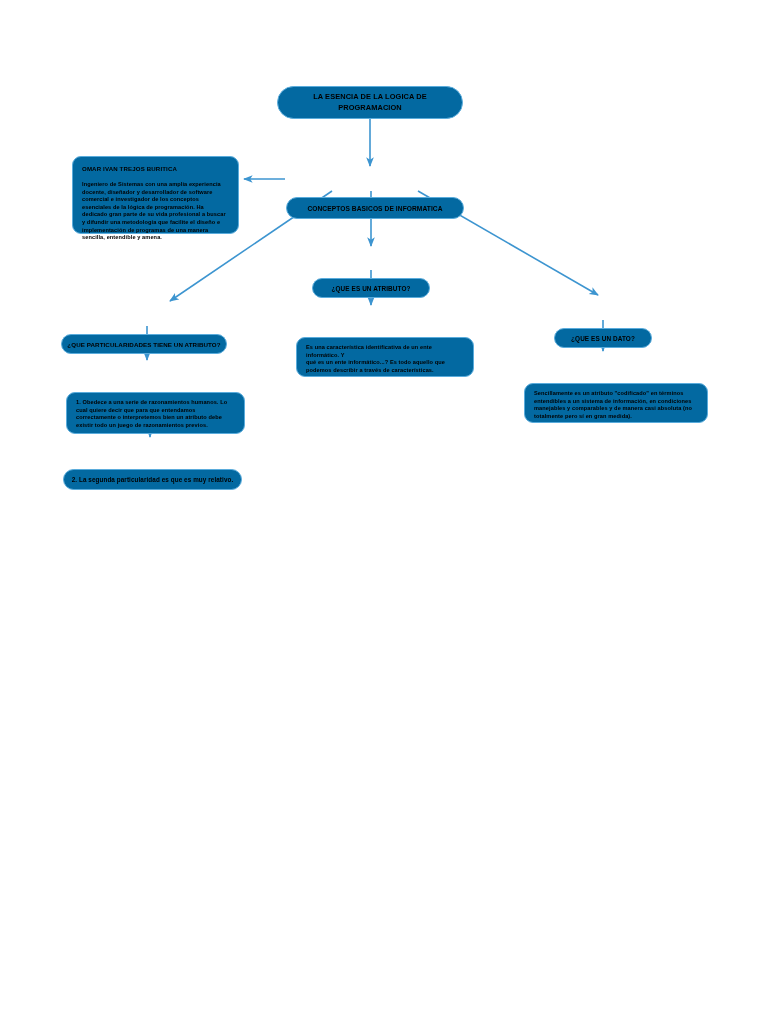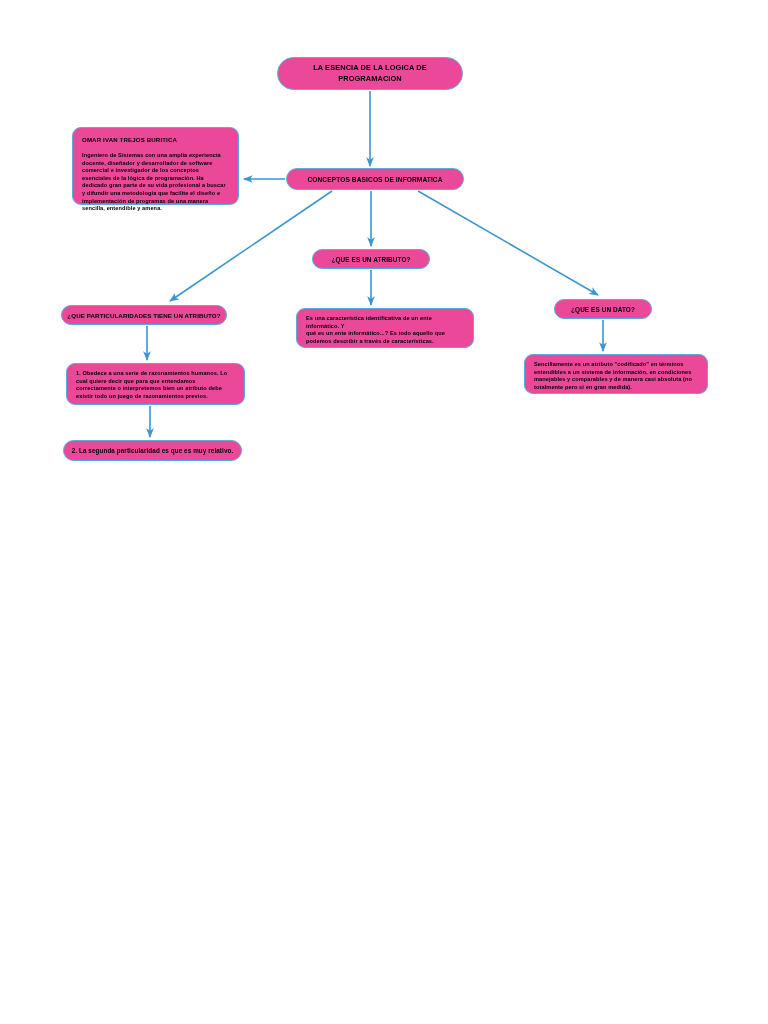--- a/index.html
+++ b/index.html
@@ -23,28 +23,29 @@
     left: 0;
     top: 0;
     width: 768px;
     height: 1024px;
     pointer-events: none;
   }
   .node {
     position: absolute;
     box-sizing: border-box;
     border: 1.2px solid #5aacdc;
-    background: #ec4899;
+    background: #0369a1;
     color: #000000;
     font-weight: bold;
     letter-spacing: 0.1px;
     display: flex;
     align-items: center;
     justify-content: center;
     text-align: center;
+    margin-top: 29px;
   }
   .pill {
     border-radius: 999px;
   }
   .rounded {
     border-radius: 9px;
   }
   .n-title {
     left: 277px;
     top: 57px;

